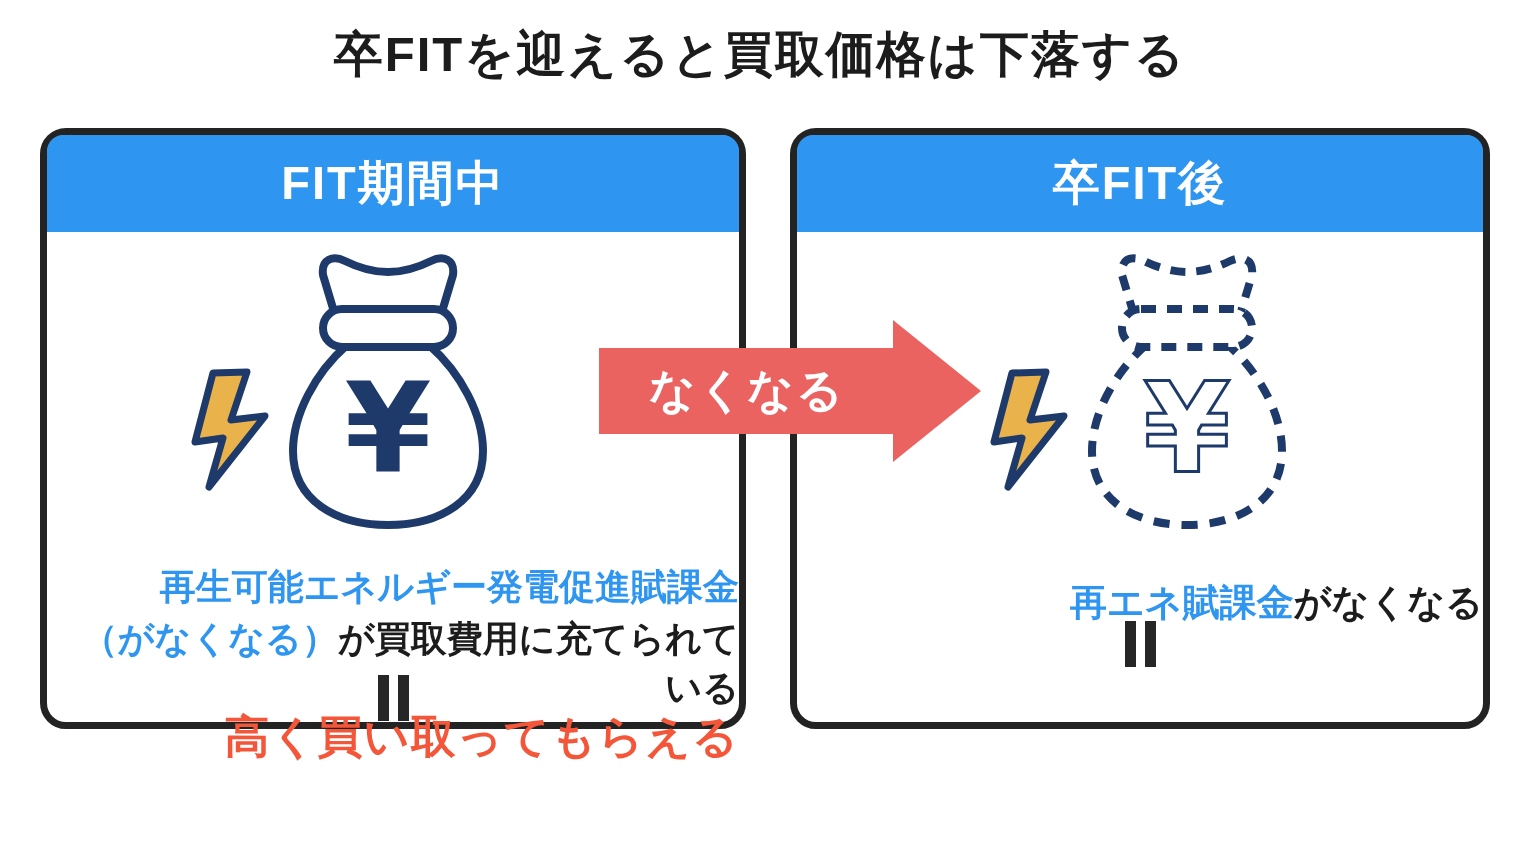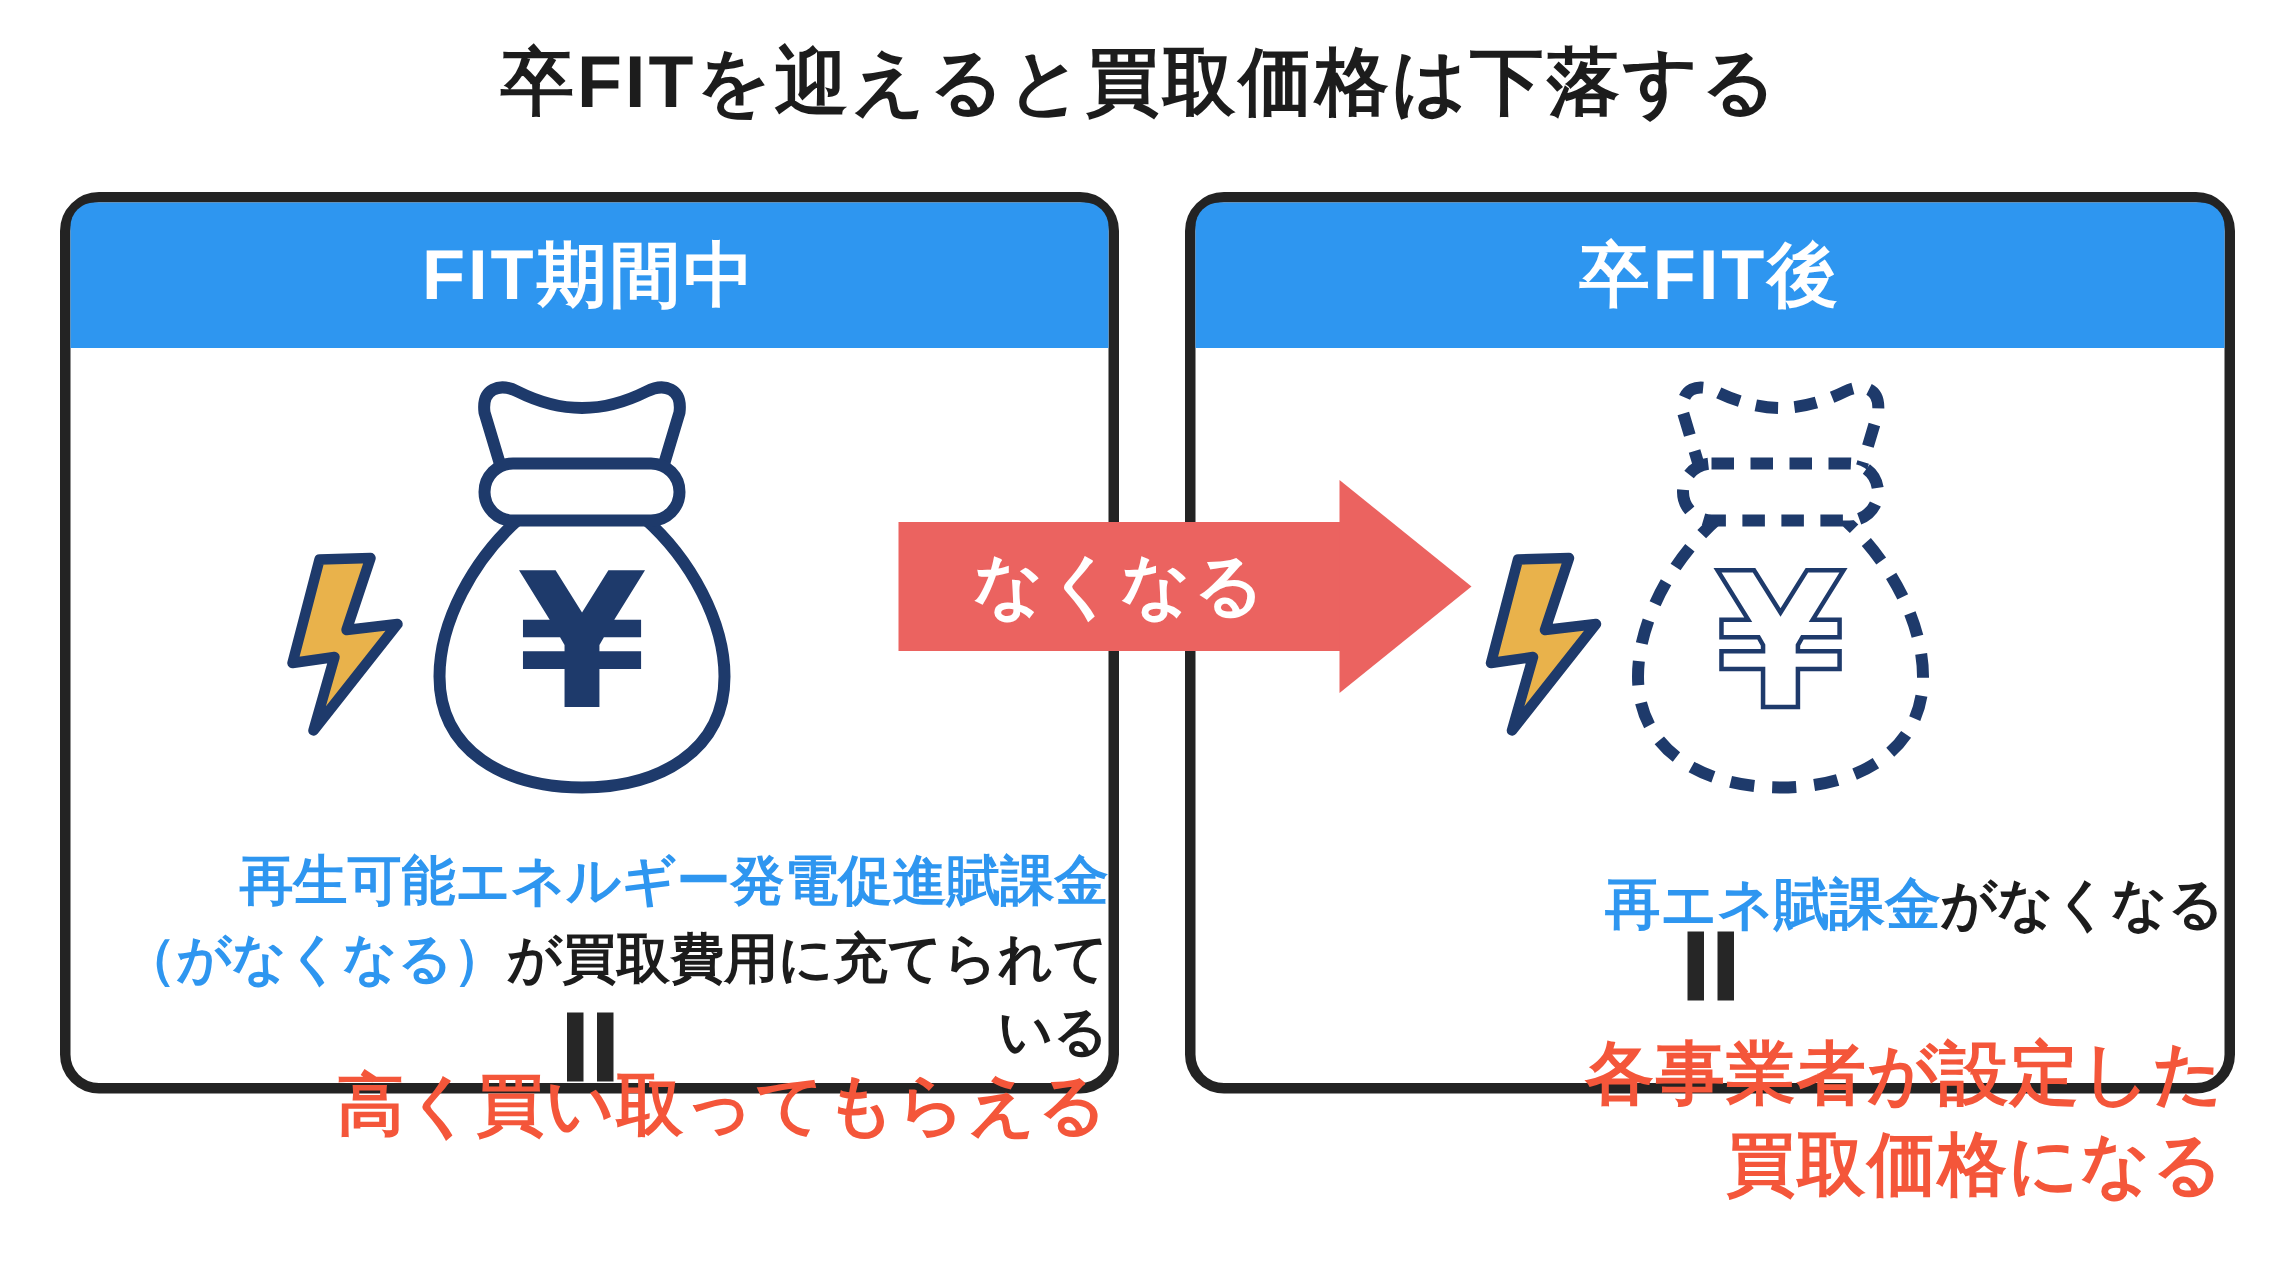--- a/index.html
+++ b/index.html
@@ -102,21 +102,20 @@
       <text x="105" y="218" text-anchor="middle" style="font-family:'DejaVu Sans','Liberation Sans',sans-serif;font-size:125px;font-weight:bold;fill:#fff;stroke:var(--navy);stroke-width:3;">¥</text>
     </svg>
 
     <p class="t-line cap1-r"><span class="blue-t">再エネ賦課金</span><span class="ink-t">がなくなる</span></p>
 
     <div class="eq eq-r">
       <span class="bar"></span>
         <span class="bar"></span>
     </div>
 
-    <p class="t-line result-r red-t"><span>各事業者が設定した</span><br><span>買取価格になる</span></p>
   </section>
 
   <div class="arrow">
     <div class="arrow-body">
       <span>なくなる</span>
     </div>
     <div class="arrow-head"></div>
   </div>
 
 </div>

